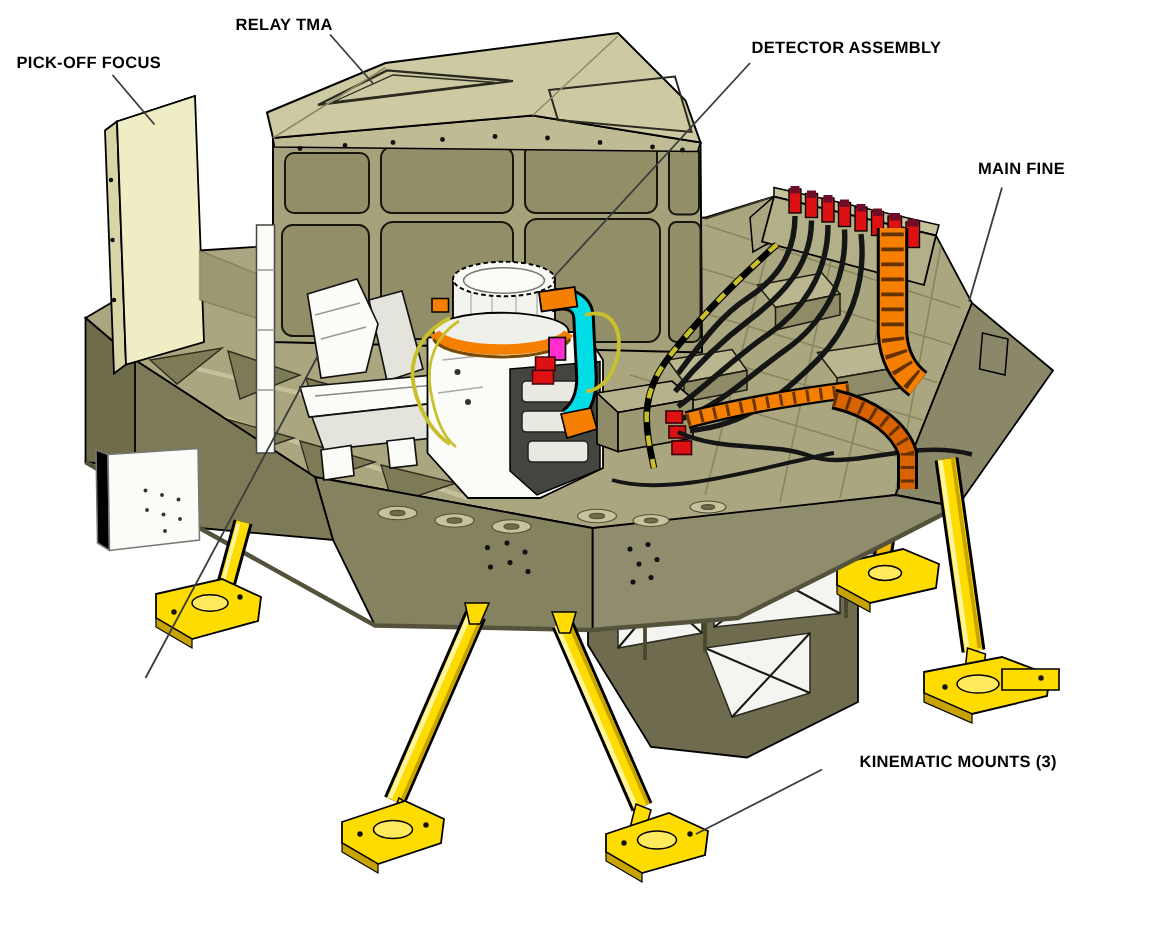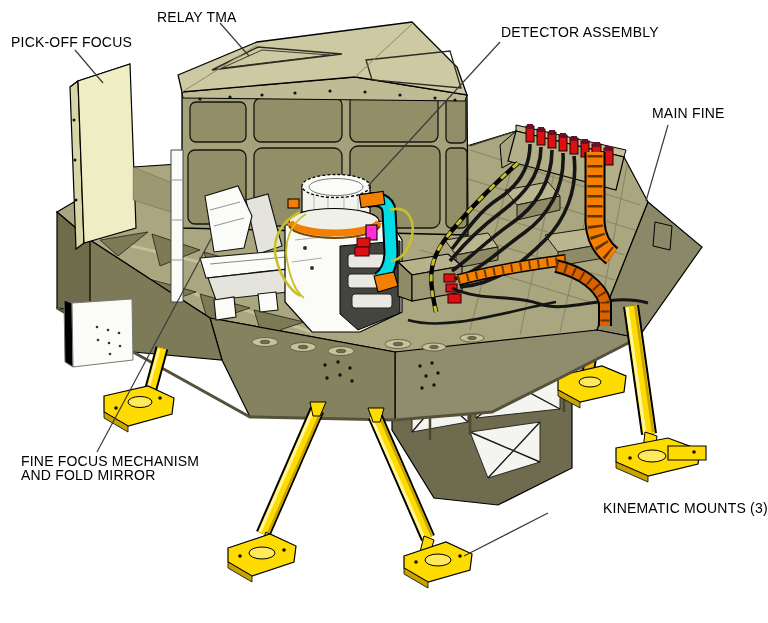--- a/index.html
+++ b/index.html
@@ -1,26 +1,26 @@
 <!DOCTYPE html>
 <html style="--benchTop: #aaa67f; --benchTopLight: #c4c09a; --benchWallFront: #908d6e; --benchWallLeft: #7d7a57; --benchWallRight: #8b8869; --benchDark: #5f5c42; --pocket: #7d7a56; --roof: #cdc9a2; --hwall: #a5a17a; --hpanel: #928e67; --mirror: #efedc3; --mirrorSide: #d8d5a6; --mirrorTop: #f6f5d8; --partWhite: #fbfbf8; --partShade: #e4e4dc; --legYellow: #ffdc00; --legHi: #fff4a0; --legDark: #c9a400; --orange: #f57f00; --orangeDark: #d96300; --red: #dd1111; --redDark: #6f0c28; --cyan: #00dde6; --magenta: #ff2fd0; --cable: #151515; --wireYellow: #c8c02a; --truss: #6e6b4f; --trussPanel: #f4f4f1; --leader: #3c3c3c;"><head>
 <meta charset="utf-8">
 <style>
   html,body{margin:0;padding:0;background:#fff;}
   #stage{position:relative;width:768px;height:623px;background:#fff;overflow:hidden;
          font-family:"Liberation Sans",sans-serif;}
   #stage svg{position:absolute;left:0;top:0;}
-  .label{position:absolute;font-weight:normal;font-size:14px;line-height:14px;color:#000;
+  .label{position:absolute;font-weight:bold;font-size:11px;line-height:14px;color:#000;
          white-space:pre-line;letter-spacing:0.2px;}
   #lab-pick{left:11px;top:35px;}
   #lab-relay{left:157px;top:10px;}
   #lab-det{left:501px;top:25px;}
   #lab-bench{left:652px;top:106px;}
   #lab-fine{left:21px;top:454px;}
-  #lab-kin{left:580px;top:501px;padding-left:23px;}
+  #lab-kin{left:550px;top:501px;padding-left:23px;}
 </style>
 </head>
 <body>
 
 <div id="stage" style="background: rgb(255, 255, 255);">
 <svg width="768" height="623" viewBox="0 0 768 623">
   <defs>
     <clipPath id="benchClip">
       <polygon points="57,212 133,167 470,145 516,131 624,157 648,202 597,330 460,352 395,352 210,318 90,240"></polygon>
     </clipPath>
@@ -329,16 +329,14 @@
     <line x1="668" y1="125" x2="646" y2="201"></line>
     <line x1="97" y1="452" x2="212" y2="237"></line>
     <line x1="548" y1="513" x2="464" y2="556"></line>
   </g>
 </svg>
 
   <div class="label" id="lab-pick">PICK-OFF FOCUS</div>
   <div class="label" id="lab-relay">RELAY TMA</div>
   <div class="label" id="lab-det">DETECTOR ASSEMBLY</div>
   <div class="label" id="lab-bench">MAIN FINE</div>
-  <div class="label" id="lab-fine">FINE FOCUS MECHANISM
-AND FOLD MIRROR</div>
   <div class="label" id="lab-kin">KINEMATIC MOUNTS (3)</div>
 </div>
 
 </body></html>

